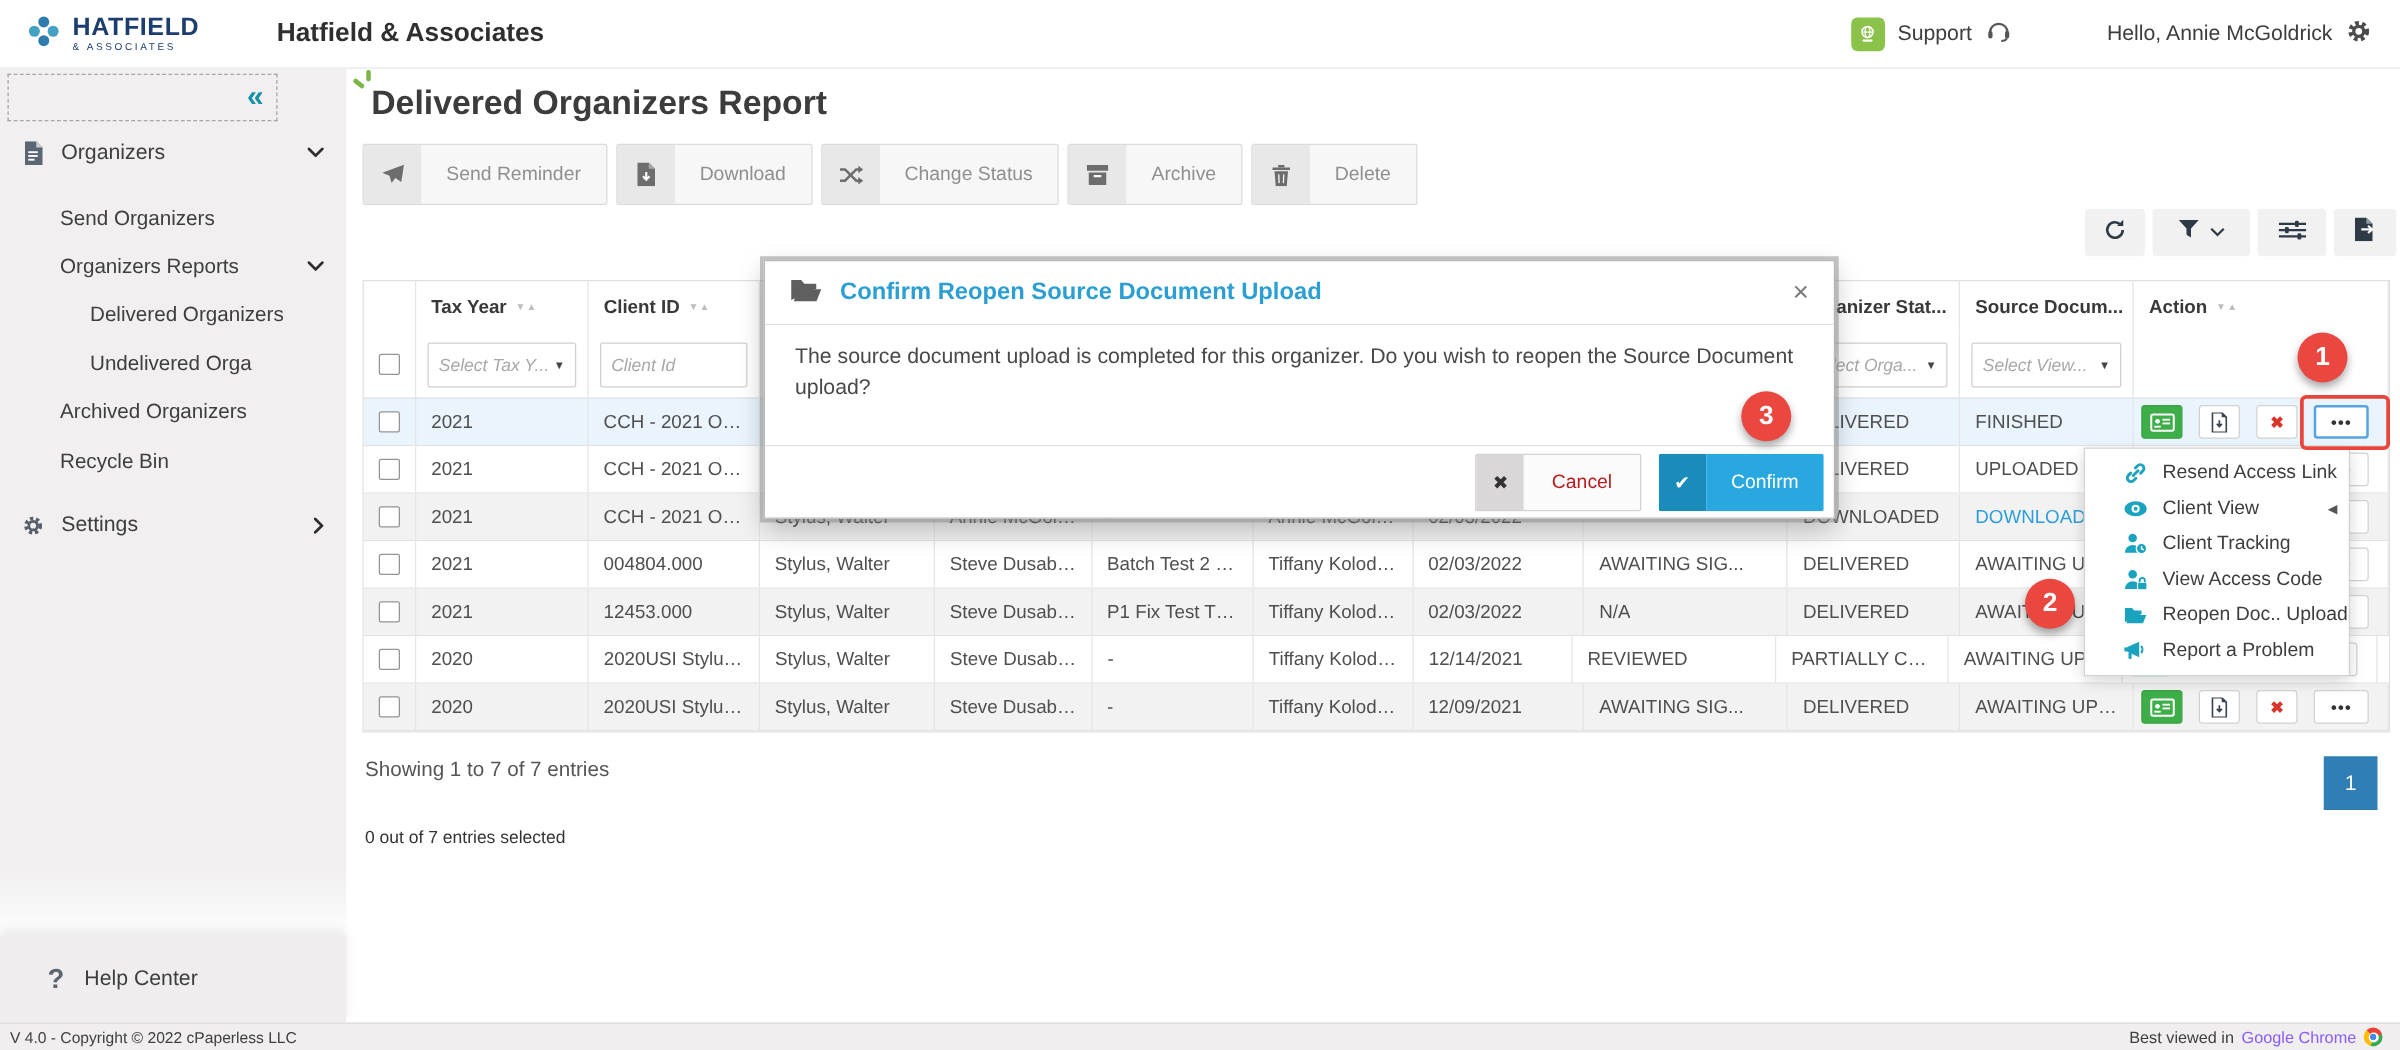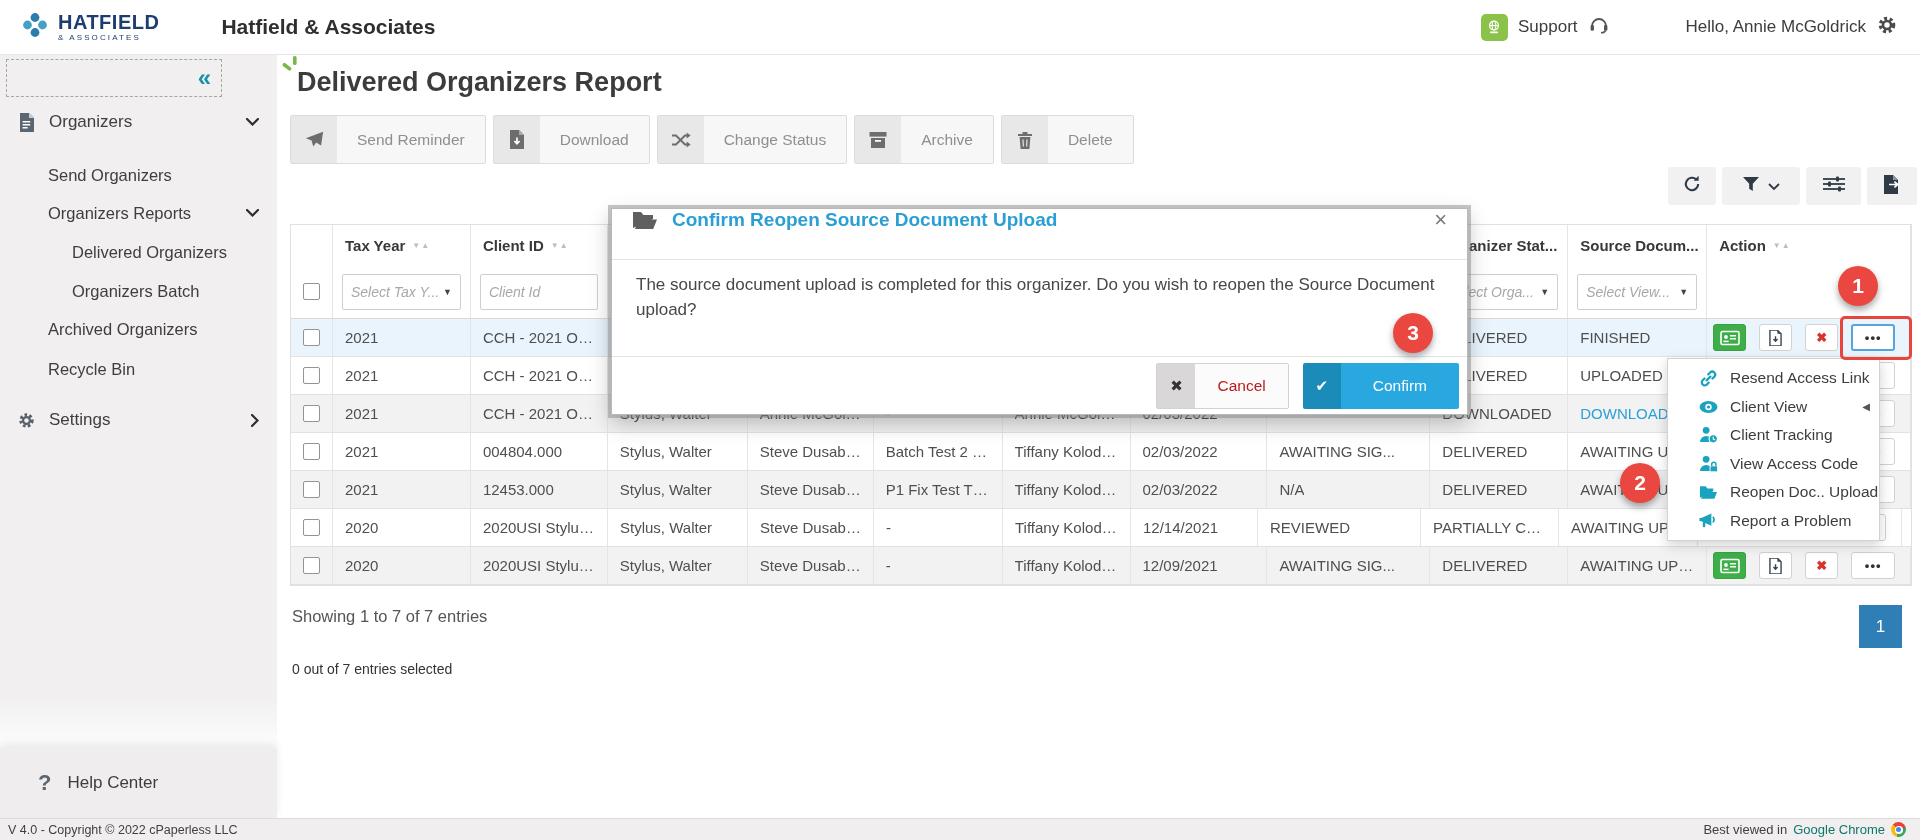--- a/index.html
+++ b/index.html
@@ -31,21 +31,21 @@
 .side-sub{padding-left:48px;font-size:16.5px}
 .side-sub2{padding-left:72px;font-size:16.5px}
 .helpbar{position:absolute;left:0;top:693px;width:277px;height:70px;background:#efeded;box-shadow:0 -4px 8px rgba(0,0,0,.08);display:flex;align-items:center}
 .help-q{font-size:22px;font-weight:bold;color:#5b6670;margin-left:38px}
 .help-label{font-size:17px;color:#3e3e3e;margin-left:16px}
 
 
 .footbar{position:absolute;left:0;top:818px;width:1920px;height:22px;background:#f0eeee;border-top:1px solid #dcdcdc;display:flex;align-items:center;z-index:30}
 .foot-left{font-size:12.5px;color:#3f3f3f;margin-left:8px}
 .foot-right{margin-left:auto;margin-right:14px;display:flex;align-items:center;gap:6px;font-size:13px;color:#3f3f3f}
-.chrome-link{color:#0f766e}
+.chrome-link{color:#8b5cf6}
 .chrome-icon{width:15px;height:15px;border-radius:50%;background:conic-gradient(from -45deg,#ea4335 0 33%,#34a853 33% 66%,#fbbc05 66% 100%);position:relative}
 .chrome-icon:before{content:"";position:absolute;left:3.5px;top:3.5px;width:8px;height:8px;border-radius:50%;background:#fff}
 .chrome-icon:after{content:"";position:absolute;left:5px;top:5px;width:5px;height:5px;border-radius:50%;background:#4285f4}
 
 
 .page-title{position:absolute;left:297px;top:67px;font-size:27px;font-weight:600;color:#3c3c3c;z-index:5}
 .title-glyph{position:absolute;left:281px;top:56px;z-index:6}
 
 
 .toolbar{position:absolute;left:290px;top:115px;display:flex;gap:7px;z-index:5}
@@ -89,31 +89,31 @@
 .redx{color:#d9342b;font-size:13px;font-weight:bold;line-height:1}
 .dotsy{color:#333;font-size:13px;font-weight:bold;letter-spacing:1px;line-height:1}
 
 
 .showing{position:absolute;left:292px;top:607px;font-size:16.5px;color:#555;z-index:5}
 .selected-count{position:absolute;left:292px;top:661px;font-size:14px;color:#333;z-index:5}
 .page-btn{position:absolute;left:1859px;top:605px;width:43px;height:43px;background:#2f7fb6;color:#fff;font-size:17px;display:flex;align-items:center;justify-content:center;z-index:5}
 
 
 .modal{position:absolute;left:611px;top:208px;width:857px;height:207px;background:#fff;border:1px solid #b9b9b9;box-shadow:0 0 0 3px rgba(140,140,140,.5),0 8px 20px rgba(0,0,0,.25);z-index:50}
-.modal-head{height:51px;display:flex;padding:0 20px;gap:14px;border-bottom:1px solid #e3e3e3}
+.modal-head{height:51px;display:flex;align-items:center;padding:0 20px;gap:14px;border-bottom:1px solid #e3e3e3}
 .modal-title{font-size:19px;font-weight:bold;color:#2b9fd4}
 .modal-close{margin-left:auto;font-size:22px;color:#7a7a7a;line-height:1}
 .modal-body{padding:13px 24px;font-size:17px;color:#484848;line-height:1.45}
 .modal-foot{position:absolute;left:0;bottom:0;width:100%;height:58px;border-top:1px solid #e3e3e3;display:flex;align-items:center;justify-content:flex-end;gap:14px;padding-right:8px}
 .mbtn{height:46px;display:flex;border-radius:2px;overflow:hidden}
 .mbtn-cancel{border:1px solid #d2d2d2}
 .mbtn-cancel .seg-ic{width:38px;background:#d9d7d7;display:flex;align-items:center;justify-content:center;color:#333;font-size:15px}
 .mbtn-cancel .seg-lb{background:#fbfbfb;padding:0 22px;line-height:44px;font-size:15.5px;color:#b91c1c}
 .mbtn-confirm .seg-ic{width:38px;background:#1b8cba;display:flex;align-items:center;justify-content:center;color:#fff;font-size:15px}
-.mbtn-confirm .seg-lb{background:#29a8df;padding:0 32px;line-height:46px;font-size:15.5px;color:#fff}
+.mbtn-confirm .seg-lb{background:#29a8df;padding:0 20px;line-height:46px;font-size:15.5px;color:#fff}
 
 
 .ctxmenu{position:absolute;left:1667px;top:358px;width:213px;background:#fff;border:1px solid #d2d2d2;box-shadow:0 4px 12px rgba(0,0,0,.18);padding:5px 0;z-index:60}
 .ctx-item{height:28.5px;display:flex;align-items:center;padding-left:30px;gap:11px;font-size:15.5px;color:#3d3d3d;white-space:nowrap}
 .ctx-ic{width:21px;display:flex;justify-content:center}
 .ctx-sub{margin-left:auto;margin-right:9px;font-size:10px;color:#555}
 
 
 .badge{position:absolute;width:40px;height:40px;border-radius:50%;background:#ea4740;color:#fff;font-size:21px;font-weight:bold;display:flex;align-items:center;justify-content:center;box-shadow:0 4px 7px rgba(0,0,0,.35);z-index:100}
 .badge1{left:1838px;top:266px}.badge2{left:1620px;top:463px}.badge3{left:1393px;top:313px}
@@ -201,21 +201,21 @@
       <span class="si-chev">
           <svg width="13" height="8" viewBox="0 0 13 8">
             <path d="M1 1l5.5 5.5L12 1" fill="none" stroke="#2d2d2d" stroke-width="2.2" stroke-linecap="round"></path>
           </svg>
         </span>
     </div>
     <div class="side-item side-sub2" style="top:179px">
         <span>Delivered Organizers</span>
       </div>
     <div class="side-item side-sub2" style="top:218px">
-        <span>Organizers Batch</span>
+        <span>Undelivered Orga</span>
       </div>
     <div class="side-item side-sub" style="top:256px">
         <span>Archived Organizers</span>
       </div>
     <div class="side-item side-sub" style="top:296px">
         <span>Recycle Bin</span>
       </div>
     <div class="side-item" style="top:347px">
       <span class="si-icon">
         <svg width="19" height="19" viewBox="0 0 22 22">

